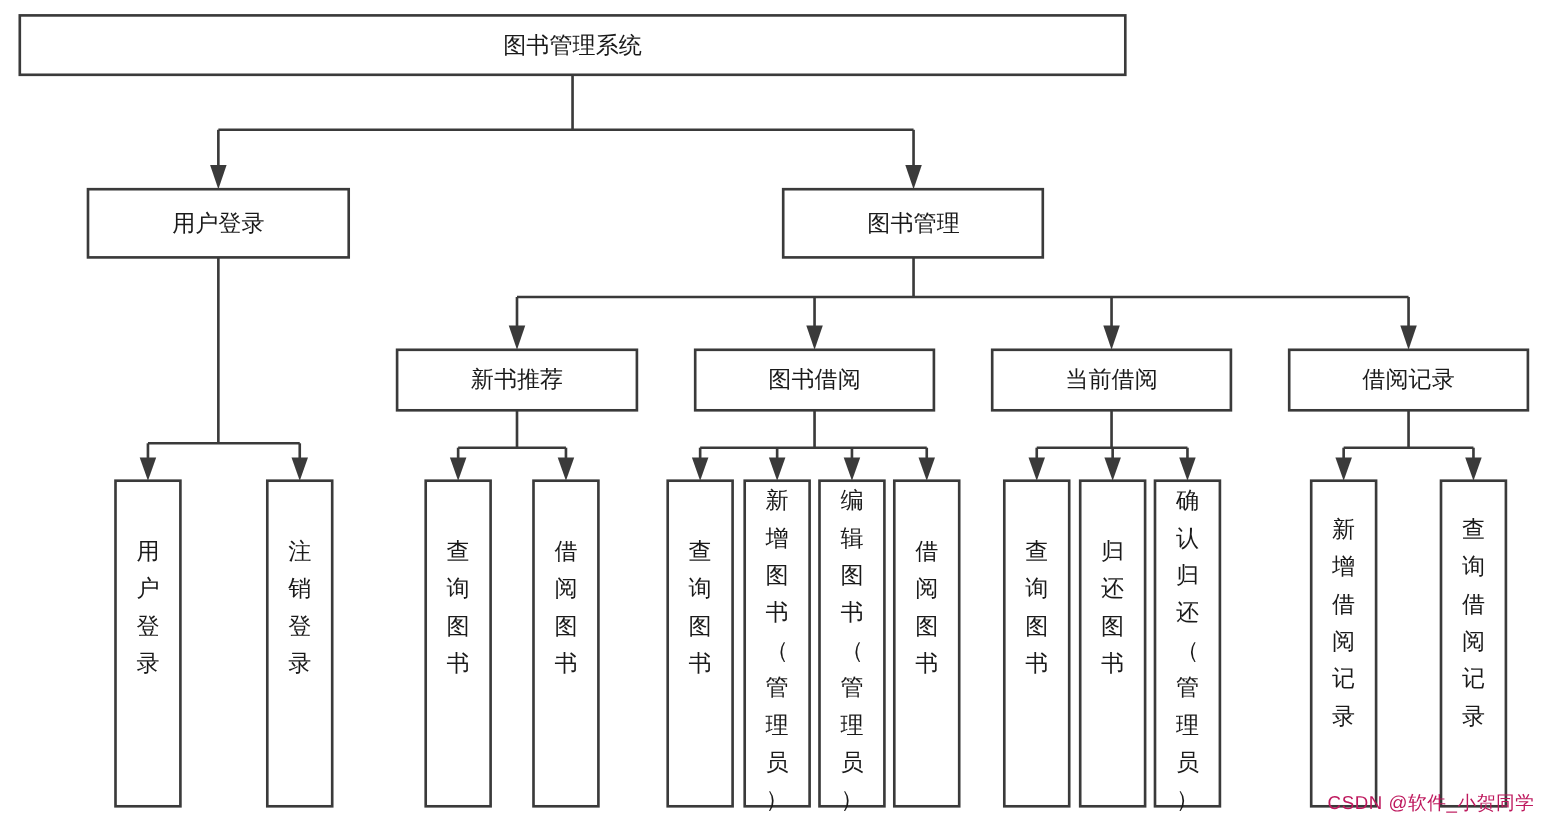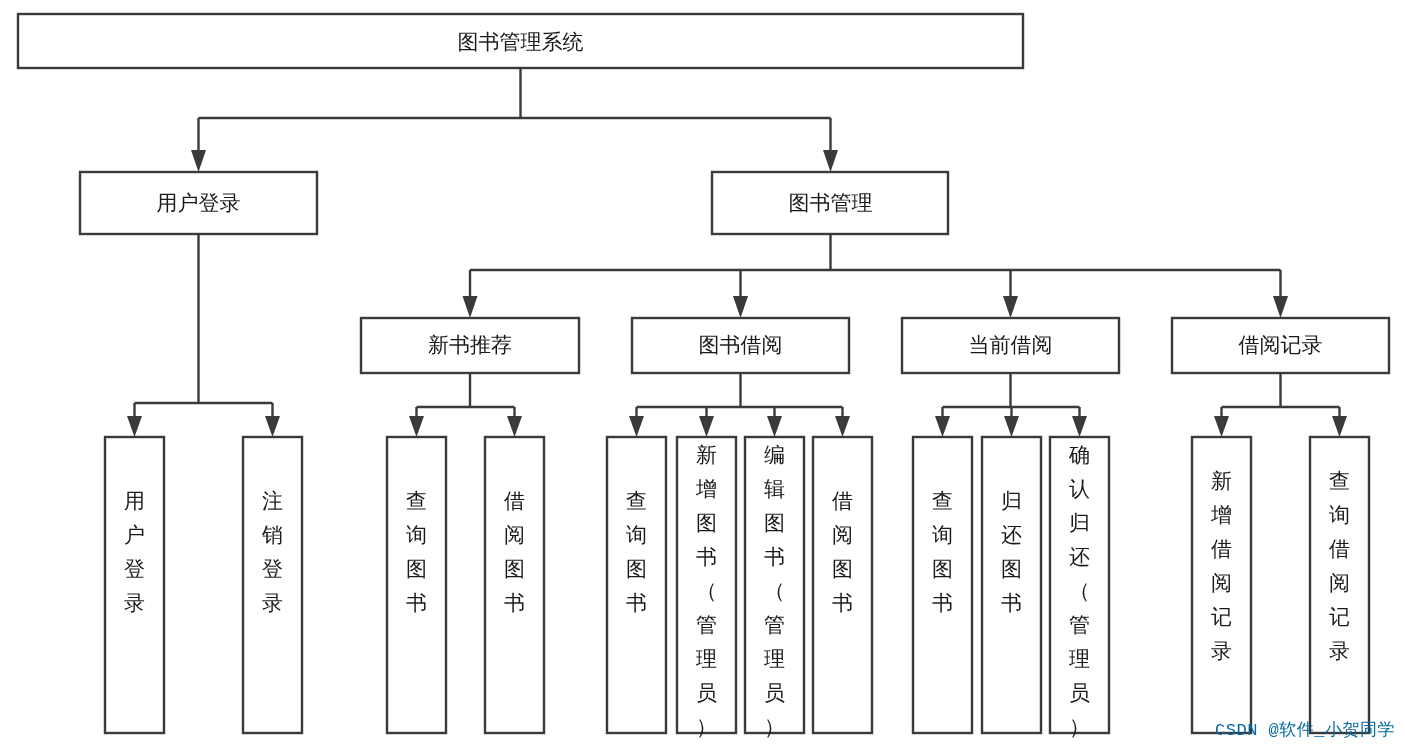--- a/index.html
+++ b/index.html
@@ -54,23 +54,23 @@
     font-family: "Liberation Sans", "DejaVu Sans", sans-serif;
     font-size: 21px;
     fill: #1a1a1a;
     text-anchor: middle;
     white-space: pre;
   }
   .watermark {
     position: absolute;
     right: 10px;
     bottom: 6px;
-    font-family: Liberation Mono, monospace;
+    font-family: Liberation Sans, sans-serif;
     font-size: 17px;
-    color: #0369a1;
+    color: #be185d;
     letter-spacing: 0.5px;
     user-select: none;
     pointer-events: none;
   }
 </style>
 </head>
 <body>
 
 <div id="diagram-root">
 

